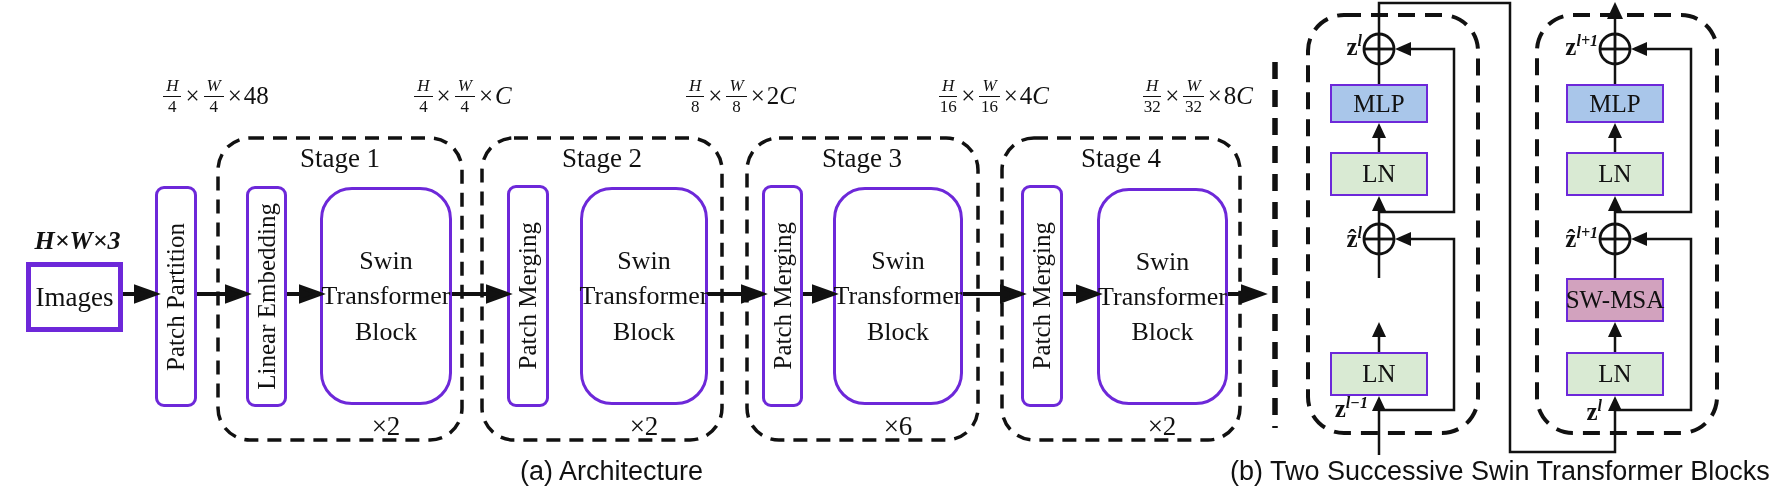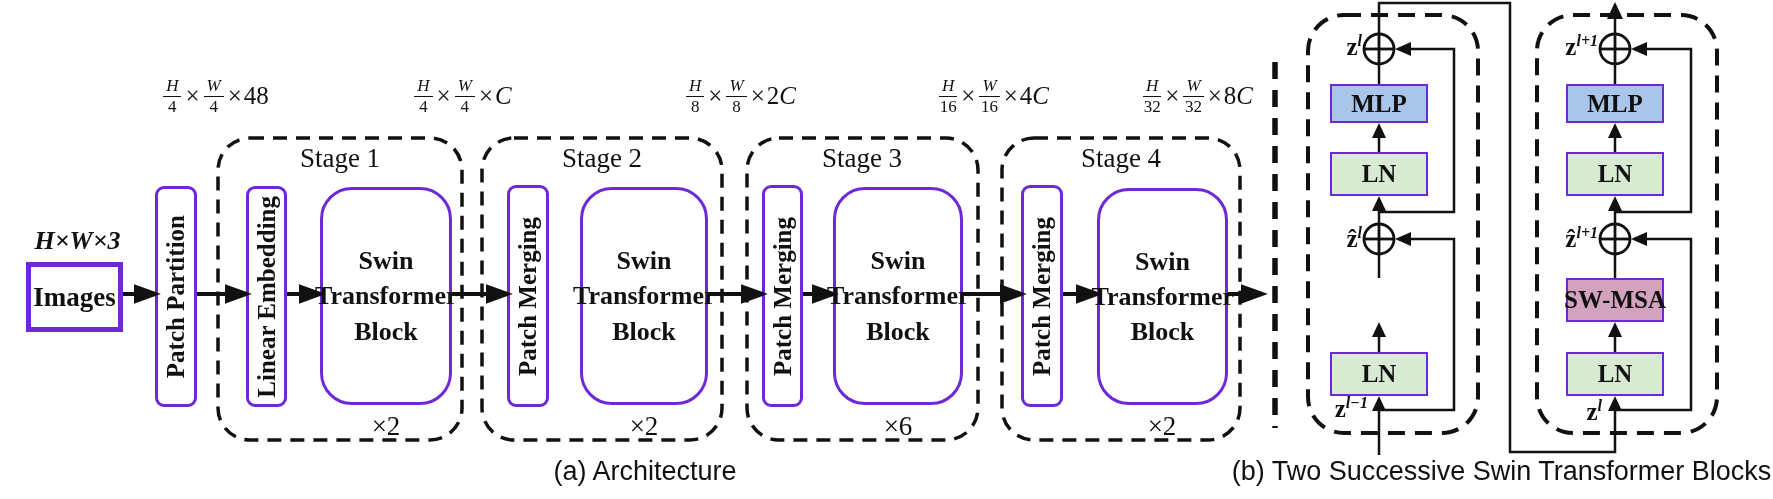--- a/index.html
+++ b/index.html
@@ -1,39 +1,39 @@
 <!DOCTYPE html>
 <html style="--c-mlp: #a9c6ea; --c-ln: #d9ead3; --c-msa: #d2a2be; --c-line: #111111;"><head>
 <meta charset="utf-8">
 <style>
   html,body{margin:0;padding:0;background:#fff;}
   .canvas{position:relative;width:1773px;height:499px;background:#fff;overflow:hidden;
           font-family:"Liberation Serif","DejaVu Serif",serif;color:#111;}
   .box{position:absolute;box-sizing:border-box;background:#fff;border:3px solid #6d28d9;
-       display:flex;align-items:center;justify-content:center;z-index:1;font-weight:bold;}
+       display:flex;align-items:center;justify-content:center;z-index:1;}
   .module{border-radius:9px;font-size:25px;}
   .vtext{writing-mode:vertical-rl;transform:rotate(180deg);white-space:nowrap;}
   .stb{border-radius:32px;border-width:3.5px;font-size:26px;text-align:center;line-height:1.35;padding:0 6px;}
   .imagesbox{border-width:5px;font-size:27px;text-align:right;}
   .colored{border-width:2.5px;font-size:25px;white-space:nowrap;}
   .mlp{background:var(--c-mlp,#a9c6ea);}
   .ln{background:var(--c-ln,#d9ead3);}
   .msa{background:var(--c-msa,#d2a2be);}
   .lbl{position:absolute;z-index:1;}
   .stage-title{font-size:27px;text-align:center;}
   .repeat{font-size:27px;text-align:center;}
   .dim{display:flex;align-items:center;justify-content:center;font-size:25px;}
   .frac{display:inline-flex;flex-direction:column;align-items:center;font-size:17px;line-height:1.12;margin:0 2px;}
   .frac .num{border-bottom:1.8px solid #111;padding:0 3px;}
   .var{font-style:italic;}
   .times{margin:0 2px;}
   .input-dims{font-size:26px;font-weight:bold;font-style:italic;text-align:center;}
   .zlab{font-size:25px;font-weight:bold;text-align:right;white-space:nowrap;}
   .zlab sup{font-size:16px;font-style:italic;}
-  .caption{font-family:"Liberation Sans","DejaVu Sans",sans-serif;font-size:27px;text-align:center;white-space:nowrap;}
+  .caption{font-family:"Liberation Sans","DejaVu Sans",sans-serif;font-size:27px;text-align:left;white-space:nowrap;}
   svg.overlay{position:absolute;left:0;top:0;z-index:2;pointer-events:none;}
 </style>
 </head>
 <body>
 
 <div class="canvas">
 
   <div class="lbl input-dims" style="left:10px;top:226px;width:135px;">H×W×3</div>
 
   <div class="box imagesbox" style="left:26px;top:262px;width:97px;height:70px;">

